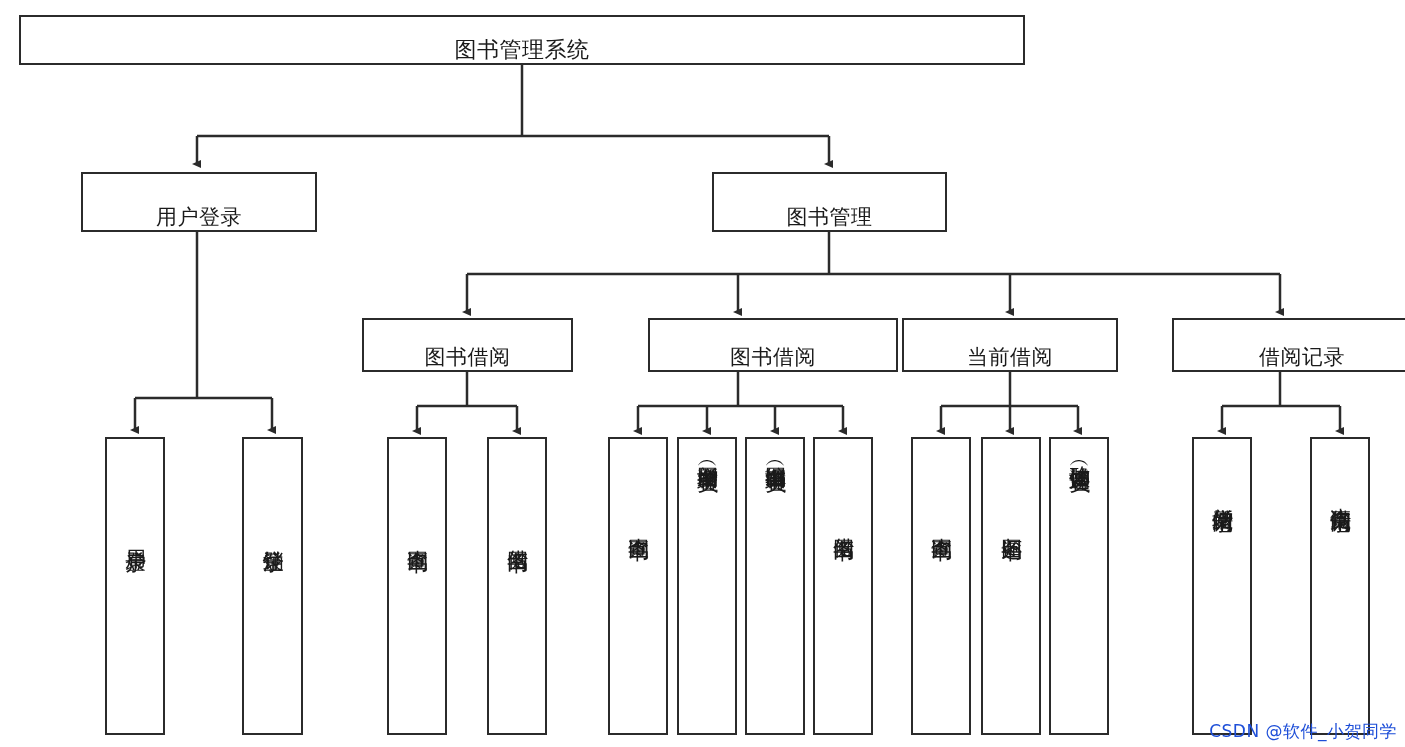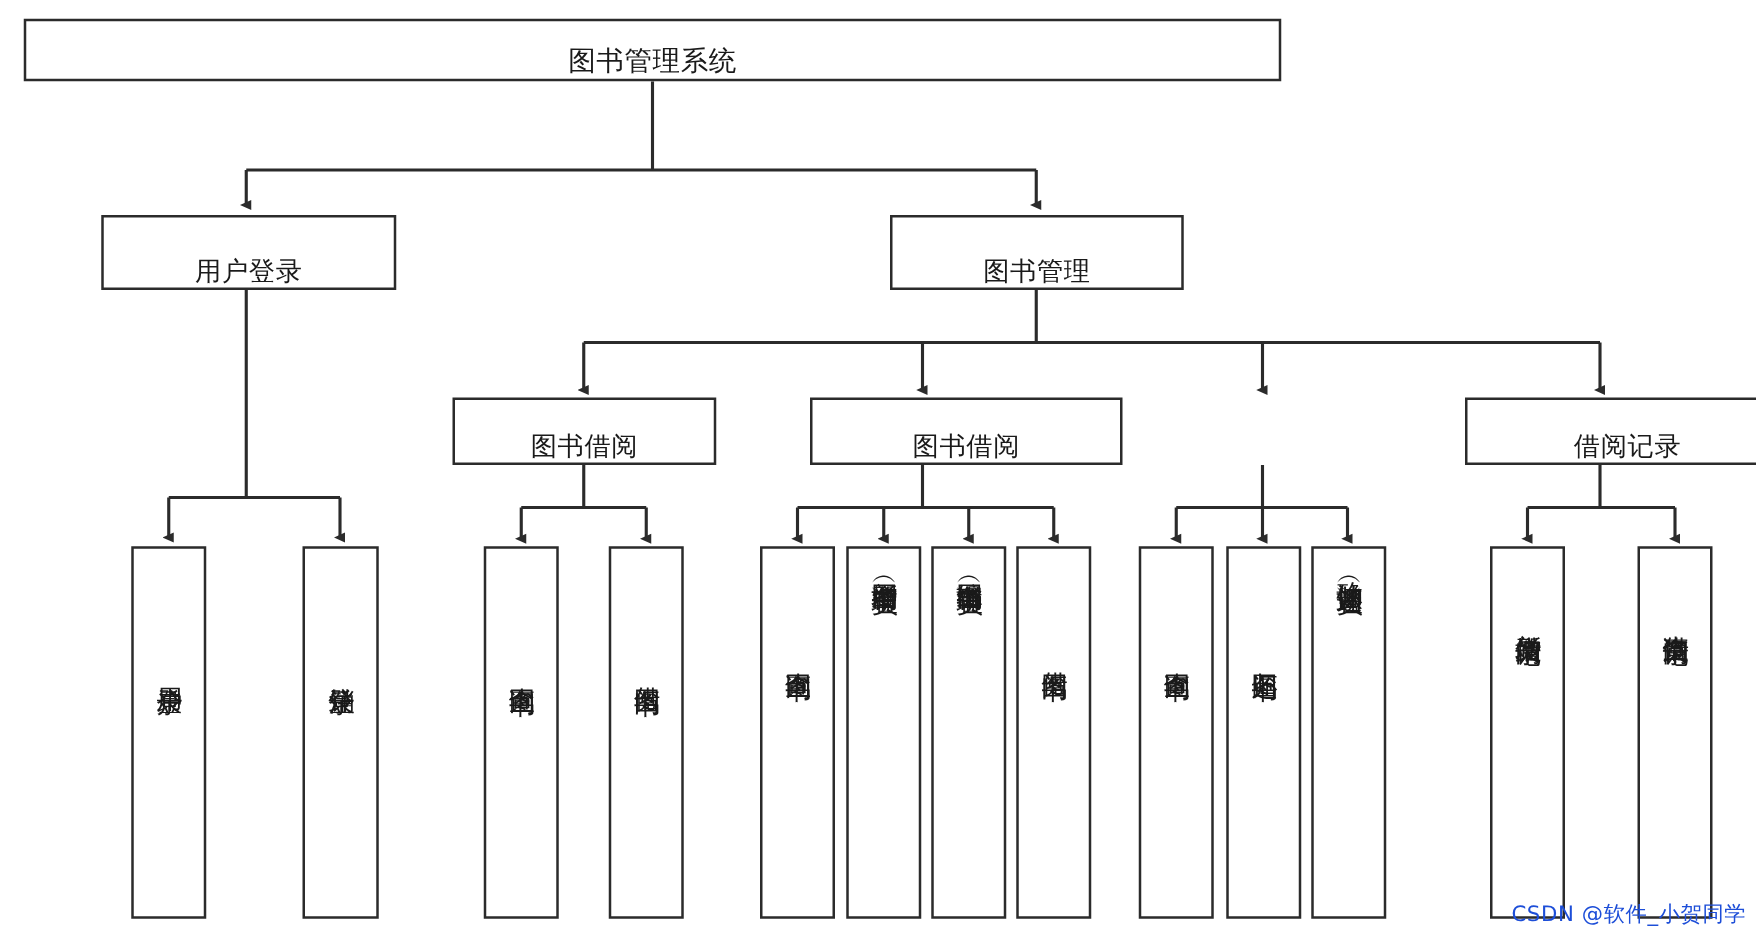--- a/index.html
+++ b/index.html
@@ -141,20 +141,23 @@
   <div class="node h-node" style="left:712px; top:172px; width:235px; height:60px;font-family:Liberation Serif, serif;">
     <span>图书管理</span>
   </div>
 
   <div class="node h-node" style="left:362px; top:318px; width:211px; height:54px;">
     <span>图书借阅</span>
   </div>
   <div class="node h-node" style="left:648px; top:318px; width:250px; height:54px;">
     <span>图书借阅</span>
   </div>
+  <div class="node h-node" style="left:902px; top:318px; width:216px; height:54px;">
+    <span>当前借阅</span>
+  </div>
   <div class="node h-node" style="left:1172px; top:318px; width:260px; height:54px;">
     <span>借阅记录</span>
   </div>
 
   <div class="node leaf" style="left:105px; top:437px; width:60px; height:298px;">
     <span class="vtext mid">用户登录</span>
   </div>
   <div class="node leaf" style="left:242px; top:437px; width:61px; height:298px;">
     <span class="vtext mid">注销登录</span>
   </div>

